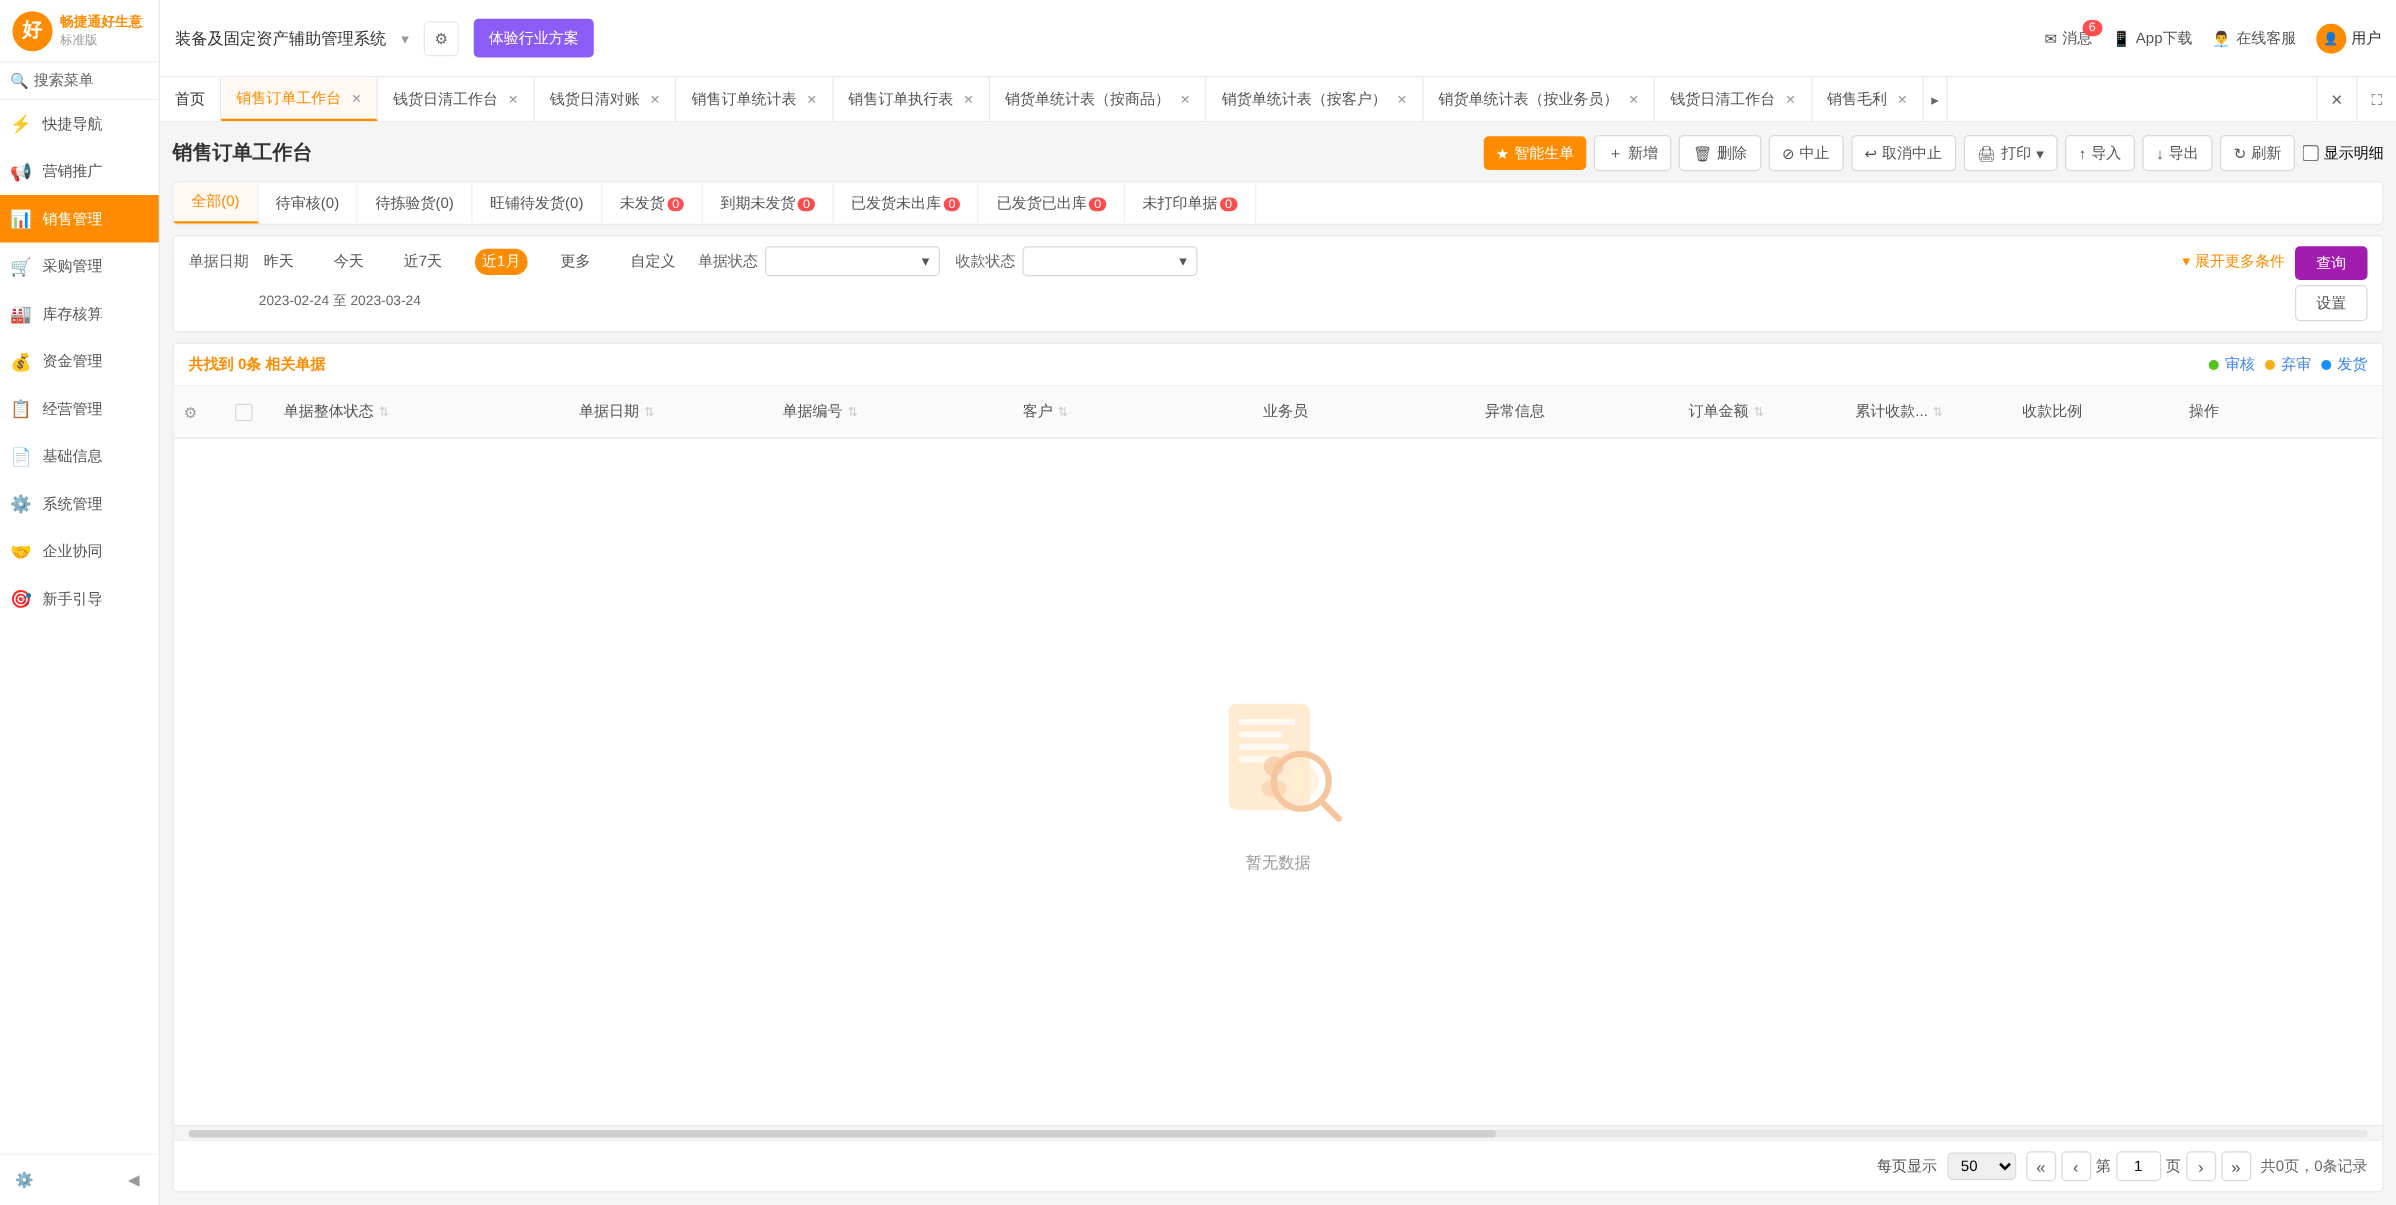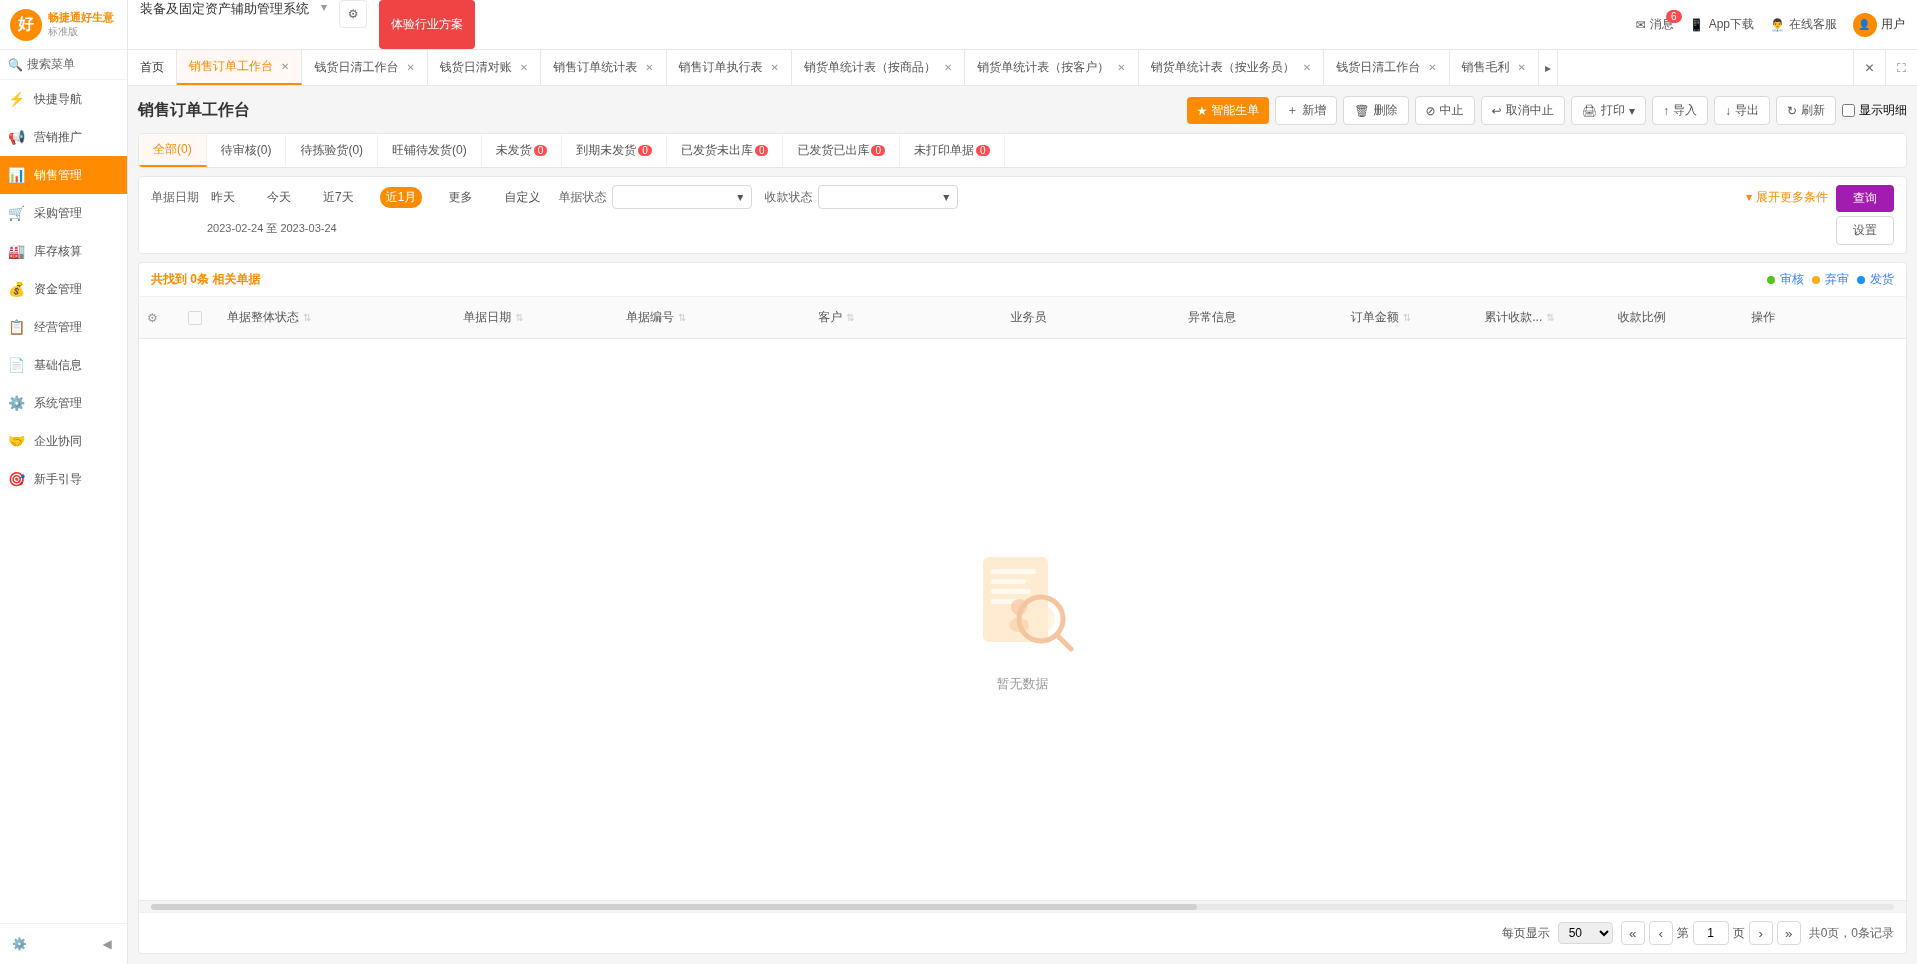--- a/index.html
+++ b/index.html
@@ -13,23 +13,23 @@
     .sidebar-item { padding: 10px 8px; display: flex; align-items: center; gap: 8px; cursor: pointer; color: #555; font-size: 12px; position: relative; }
     .sidebar-item.active { background: #ff8c00; color: #fff; }
     .sidebar-item .icon { width: 18px; height: 18px; display: flex; align-items: center; justify-content: center; font-size: 14px; }
     .sidebar-bottom { margin-top: auto; border-top: 1px solid #f0f0f0; padding: 8px; display: flex; justify-content: space-between; align-items: center; }
     .sidebar-bottom-icon { width: 24px; height: 24px; display: flex; align-items: center; justify-content: center; cursor: pointer; color: #999; }
 
     
     .main { flex: 1; display: flex; flex-direction: column; overflow: hidden; }
 
     
-    .topbar { height: 50px; background: #fff; border-bottom: 1px solid #e8e8e8; display: flex; padding: 0 12px; gap: 12px; }
+    .topbar { height: 62px; background: #fff; border-bottom: 1px solid #e8e8e8; display: flex; align-items: center; padding: 0 12px; gap: 12px; }
     .topbar-settings { width: 28px; height: 28px; border: 1px solid #e8e8e8; border-radius: 4px; display: flex; align-items: center; justify-content: center; cursor: pointer; color: #666; }
-    .topbar-btn { background: #ef4444; color: #fff; border: none; border-radius: 4px; padding: 7px 12px; font-size: 12px; cursor: pointer; }
+    .topbar-btn { background: #8b5cf6; color: #fff; border: none; border-radius: 4px; padding: 7px 12px; font-size: 12px; cursor: pointer; }
     .topbar-actions { display: flex; align-items: center; gap: 16px; margin-left: auto; }
     .topbar-action { display: flex; align-items: center; gap: 4px; color: #555; font-size: 12px; cursor: pointer; position: relative; }
     .badge { background: #ff4d4f; color: #fff; border-radius: 10px; padding: 1px 4px; font-size: 10px; position: absolute; top: -6px; right: -8px; min-width: 16px; text-align: center; }
     .topbar-dropdown { display: flex; align-items: center; gap: 4px; cursor: pointer; color: #333; font-size: 12px; }
 
     
     .tabbar { height: 36px; background: #fff; border-bottom: 1px solid #e8e8e8; display: flex; align-items: stretch; overflow: hidden; }
     .tab { display: flex; align-items: center; padding: 0 12px; font-size: 12px; cursor: pointer; color: #555; border-right: 1px solid #e8e8e8; white-space: nowrap; gap: 6px; position: relative; flex-shrink: 0; }
     .tab.active { background: #fff8f5; color: #ff8c00; border-bottom: 2px solid #ff8c00; }
     .tab.home { background: #fff; color: #333; }

